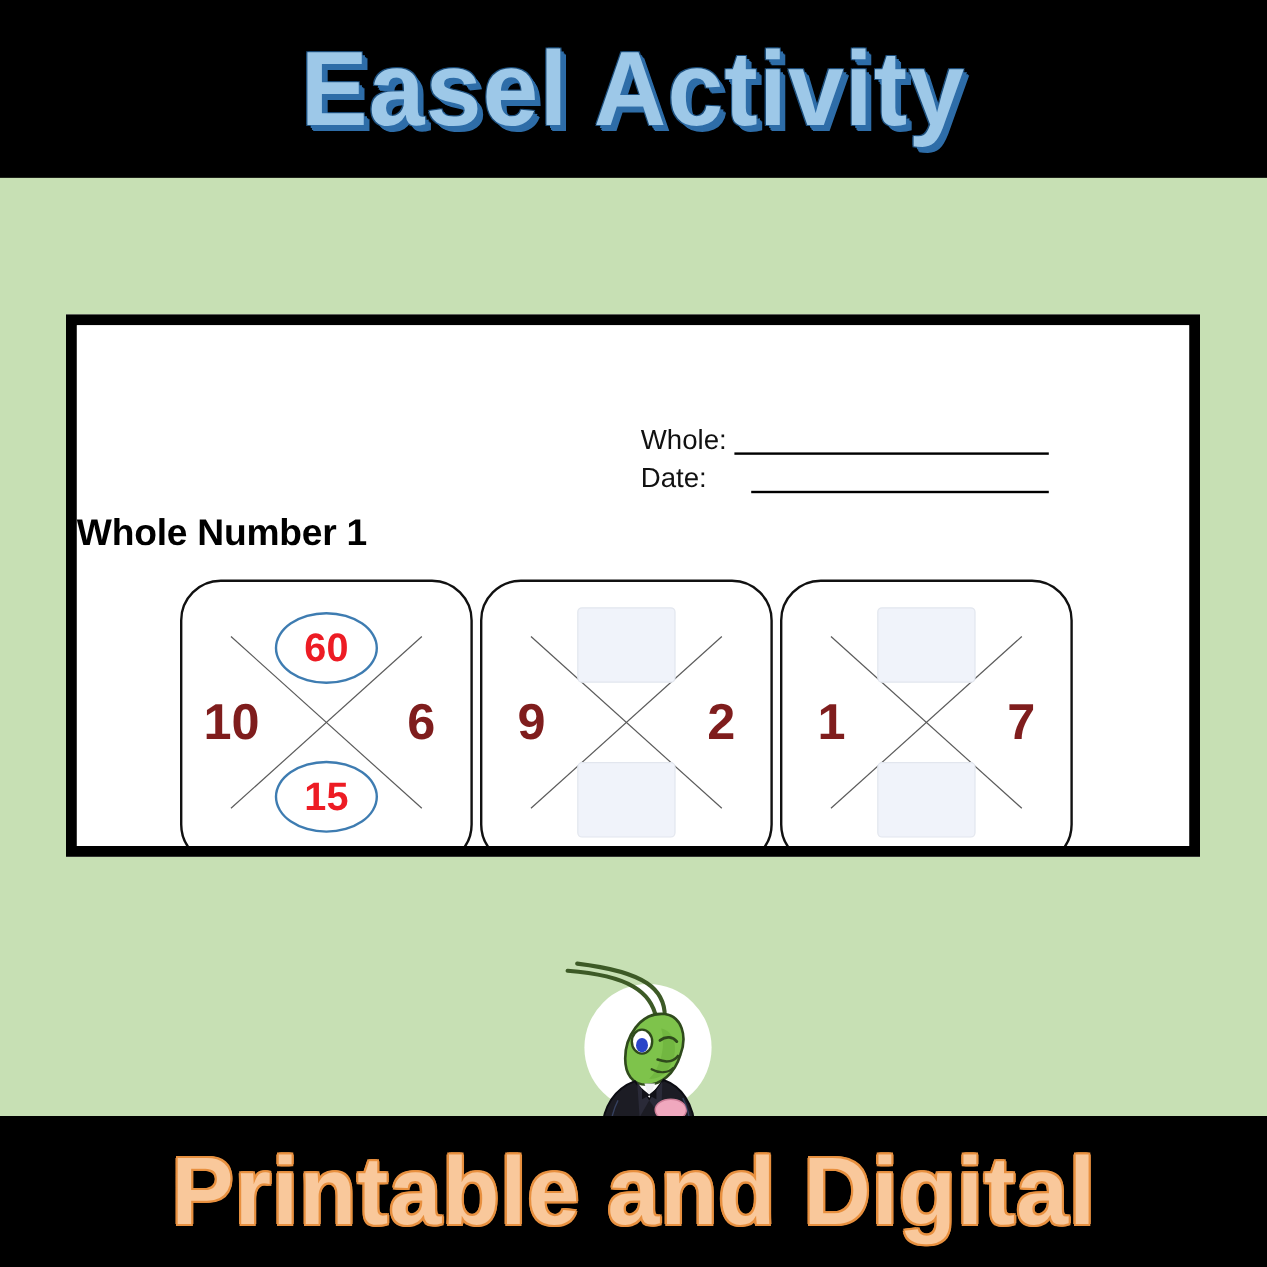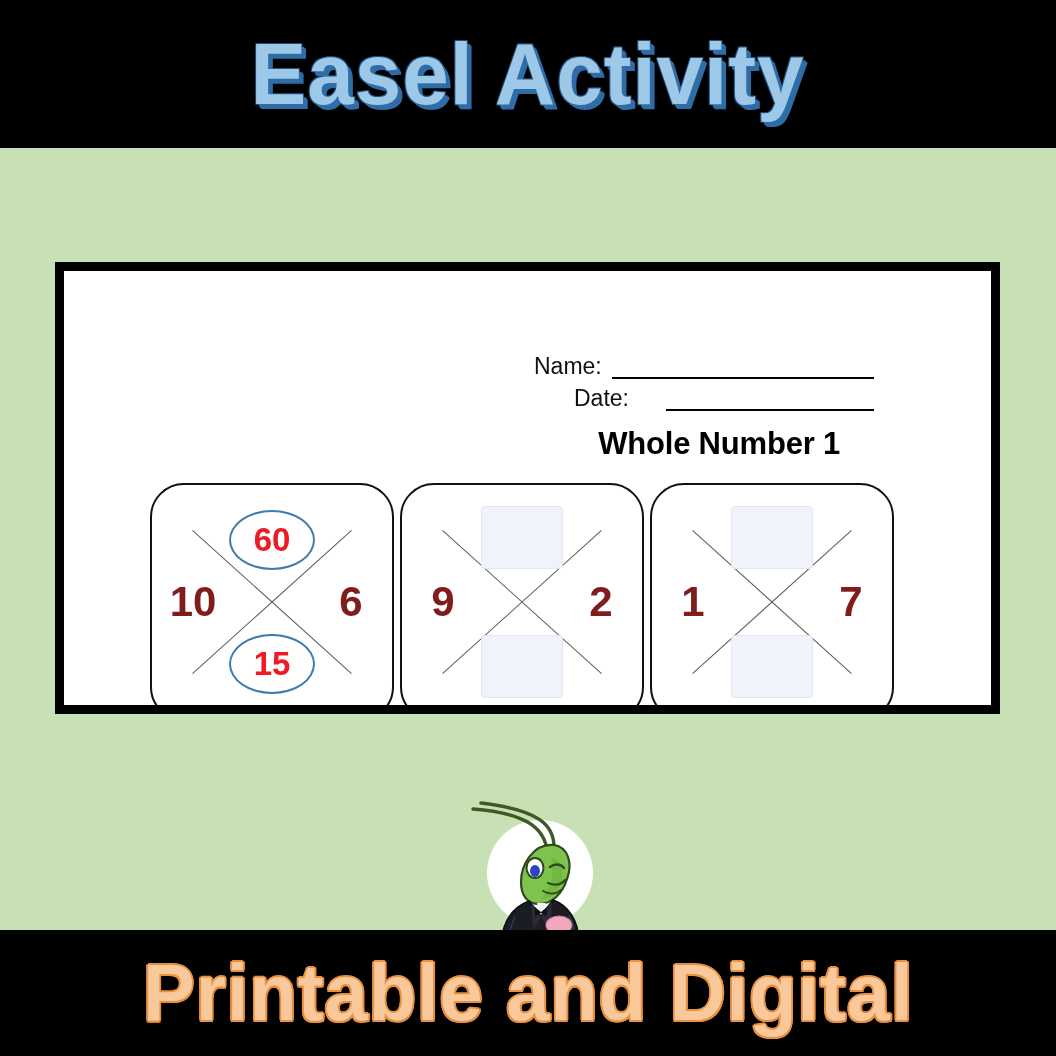--- a/index.html
+++ b/index.html
@@ -116,35 +116,35 @@
     align-items: flex-end;
     height: 32px;
   }
   .np-label {
     font-family: "Liberation Sans", sans-serif;
     font-size: 23px;
     color: #111;
     line-height: 26px;
   }
   #name-label { width: 78px; }
-  #date-label { width: 88px; margin-left: 40px; }
+  #date-label { width: 88px; }
   .np-rule {
     flex: 1;
     border-bottom: 2.5px solid #000;
     height: 22px;
   }
   #date-rule { margin-left: 4px; }
 
   
   #worksheet-title {
     position: absolute;
     left: 0;
     top: 155px;
     width: 776px;
-    text-align: right;
+    text-align: left;
     font-family: "Liberation Sans", sans-serif;
     font-weight: bold;
     font-size: 31px;
     color: #000;
     letter-spacing: -0.2px;
   }
 
   
   #puzzle-row {
     position: absolute;
@@ -246,21 +246,21 @@
     <div class="banner-title" id="header-title">Easel Activity</div>
   </div>
 
   <div id="stage"></div>
 
   <div id="worksheet-frame">
     <div id="worksheet-page">
 
       <div id="nameplate">
         <div class="np-row">
-          <span class="np-label" id="name-label">Name:</span>
+          <span class="np-label" id="name-label">Whole:</span>
           <span class="np-rule"></span>
         </div>
         <div class="np-row">
           <span class="np-label" id="date-label">Date:</span>
           <span class="np-rule" id="date-rule"></span>
         </div>
       </div>
 
       <div id="worksheet-title">Whole Number 1</div>
 

